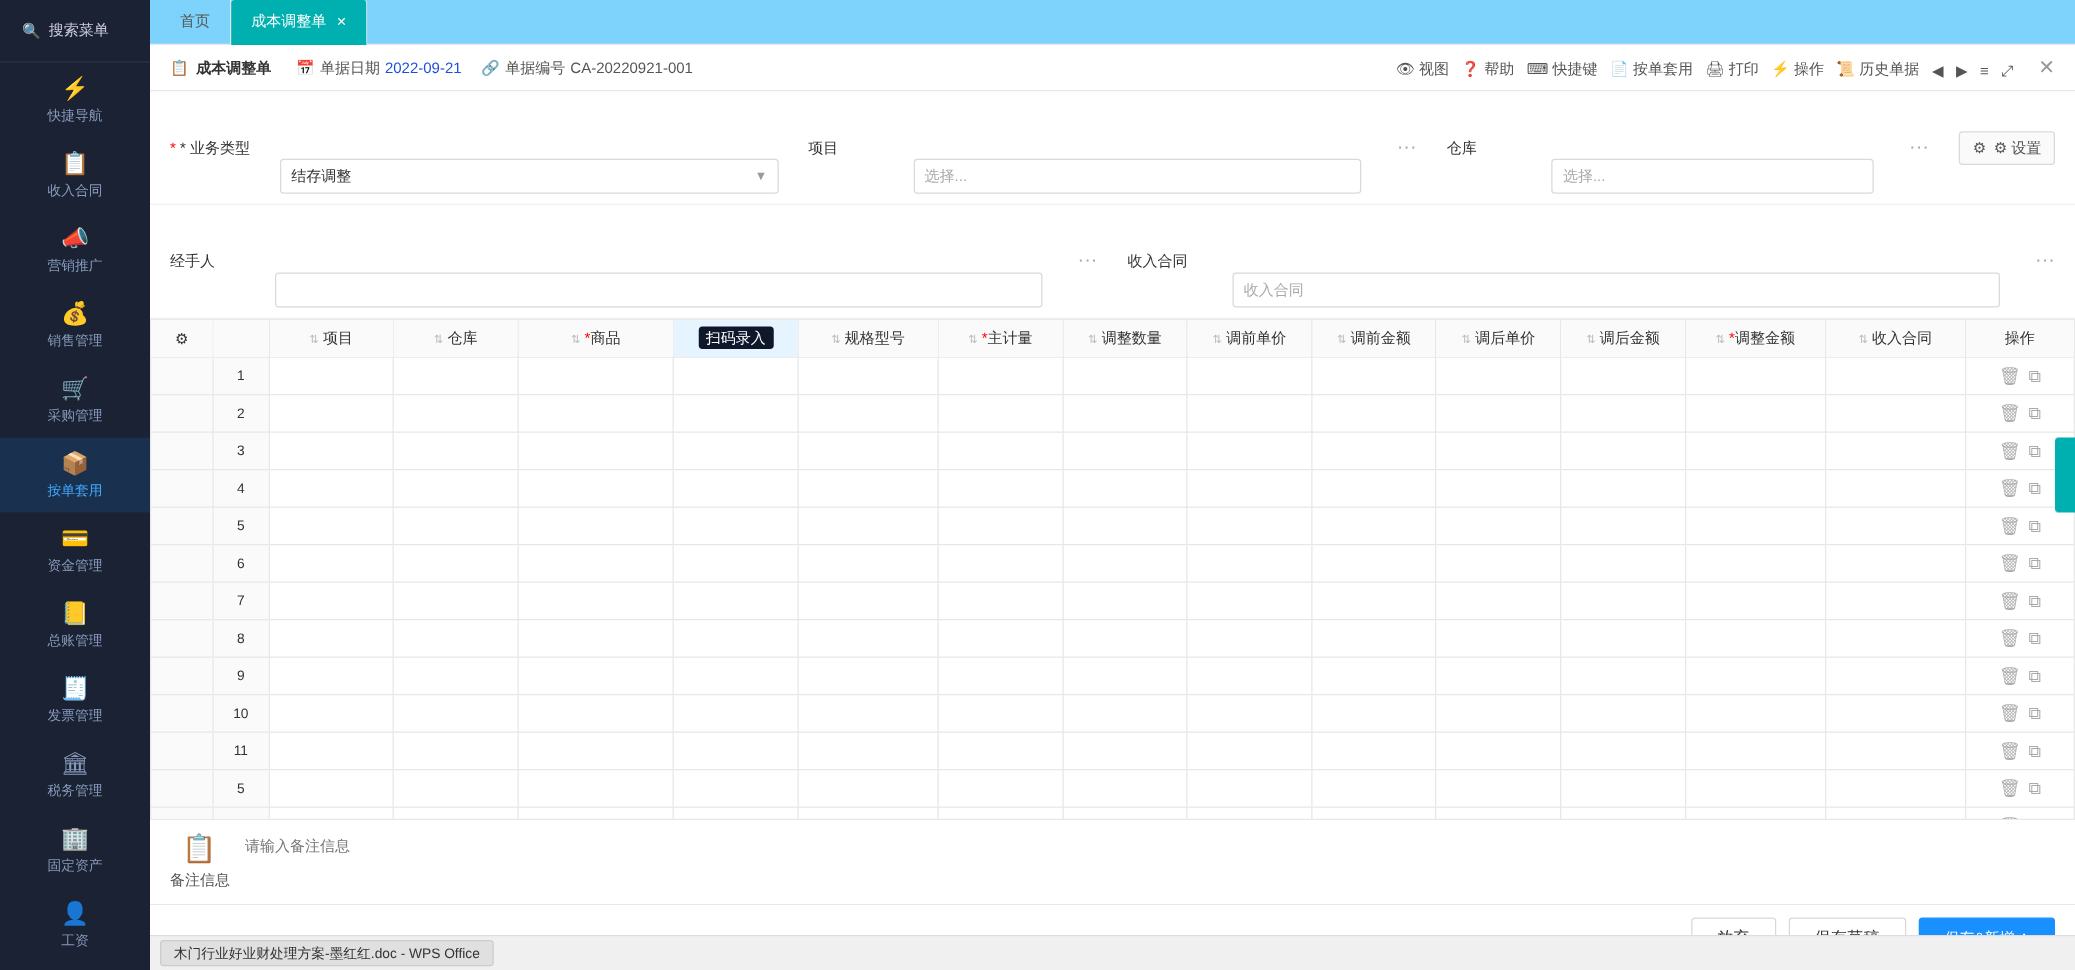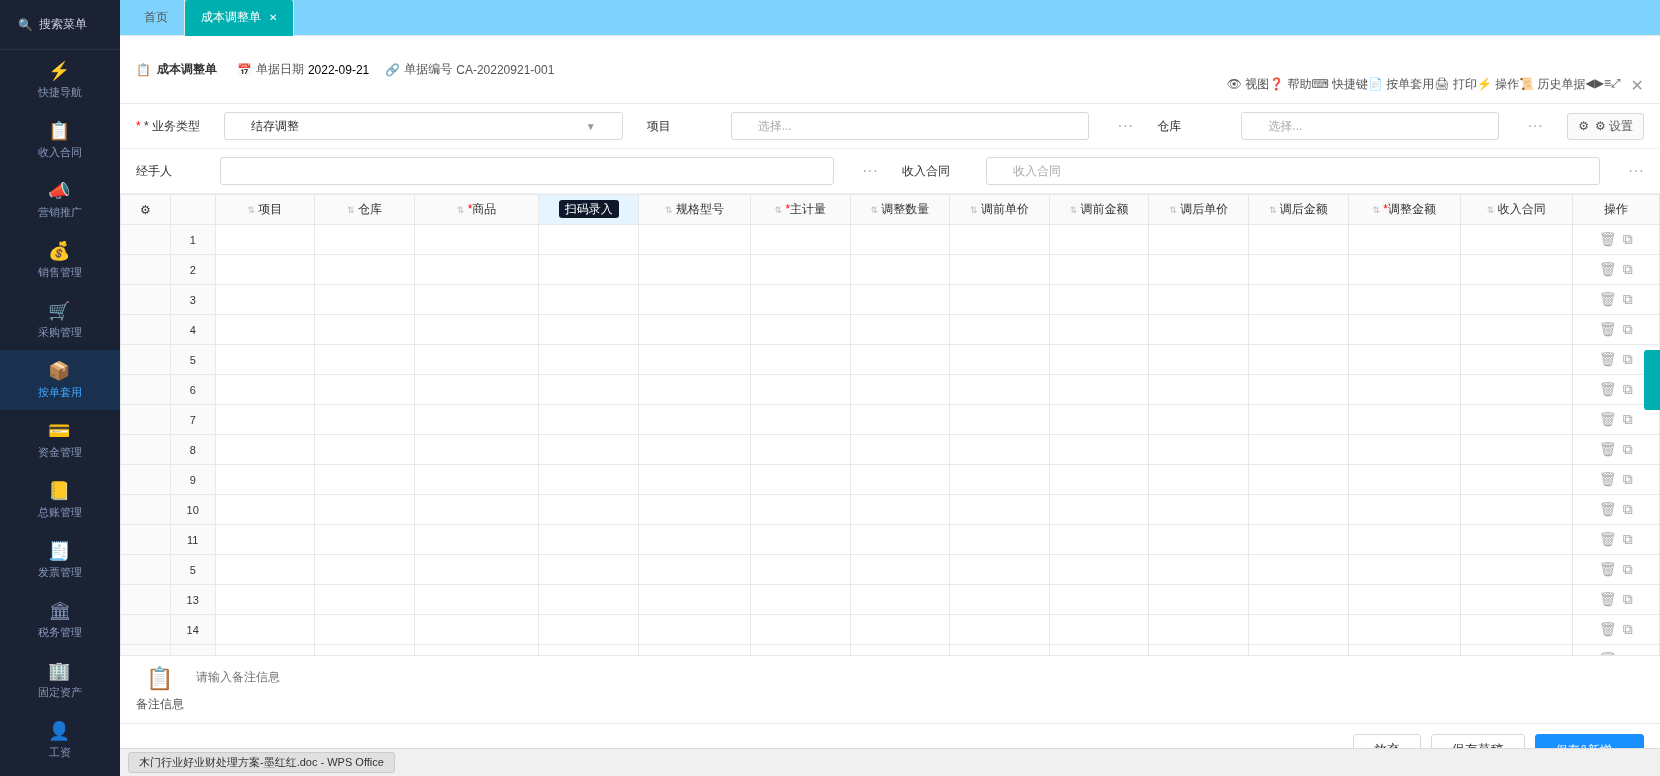--- a/index.html
+++ b/index.html
@@ -27,30 +27,30 @@
     
     .form-container { flex: 1; background: #fff; margin: 0; overflow: hidden; display: flex; flex-direction: column; position: relative; }
 
     
     .form-header { display: flex; align-items: center; padding: 8px 16px; border-bottom: 1px solid #e8e8e8; background: #fff; flex-shrink: 0; }
     .form-header-title { display: flex; align-items: center; color: #333; font-weight: bold; font-size: 13px; }
     .form-header-icon { color: #1890ff; margin-right: 6px; }
     .form-meta { display: flex; align-items: center; margin-left: 20px; gap: 16px; color: #555; font-size: 12px; }
     .form-meta-item { display: flex; align-items: center; gap: 4px; }
     .form-meta-icon { color: #1890ff; cursor: pointer; }
-    .form-actions { margin-left: auto; display: flex; align-items: flex-start; color: #555; font-size: 12px; margin-top: 32px; }
+    .form-actions { margin-left: auto; display: flex; align-items: flex-end; gap: 10px; color: #555; font-size: 12px; }
     .form-action-btn { cursor: pointer; color: #555; display: flex; align-items: center; gap: 3px; }
     .close-btn { margin-left: 10px; cursor: pointer; color: #999; font-size: 16px; }
 
     
     .fields-row { display: flex; align-items: center; padding: 8px 16px; border-bottom: 1px solid #f0f0f0; flex-shrink: 0; gap: 24px; }
     .field-group { display: flex; align-items: center; gap: 24px; flex: 1; }
     .field-label { color: #333; white-space: nowrap; min-width: 60px; }
     .field-label.required::before { content: '* '; color: red; }
-    .field-input { flex: 1; border: 1px solid #d9d9d9; border-radius: 3px; padding: 4px 26px; color: #333; background: #fff; cursor: pointer; display: flex; align-items: center; justify-content: space-between; min-width: 180px; height: 28px; }
+    .field-input { flex: 1; border: 1px solid #d9d9d9; border-radius: 3px; padding: 4px 8px; color: #333; background: #fff; cursor: pointer; display: flex; align-items: center; justify-content: space-between; min-width: 180px; height: 28px; margin-top: 46px; }
     .field-input .arrow { color: #999; font-size: 10px; }
     .field-ellipsis { color: #aaa; font-size: 16px; cursor: pointer; margin-left: 4px; }
 
     
     .settings-btn { border: 1px solid #d9d9d9; border-radius: 3px; padding: 4px 10px; cursor: pointer; color: #555; background: #fafafa; display: flex; align-items: center; gap: 4px; margin-left: auto; }
 
     
     .table-wrapper { flex: 1; overflow: auto; position: relative; }
     .data-table { width: 100%; border-collapse: collapse; table-layout: fixed; }
     .data-table th { background: #fafafa; border: 1px solid #e8e8e8; padding: 6px 4px; text-align: center; font-weight: normal; color: #333; white-space: nowrap; position: sticky; top: 0; z-index: 10; font-size: 12px; }
@@ -182,21 +182,21 @@
 
     <div class="form-header">
       <div class="form-header-title">
         <span class="form-header-icon">📋</span>
         <span>成本调整单</span>
       </div>
       <div class="form-meta">
         <div class="form-meta-item">
           <span class="form-meta-icon">📅</span>
           <span>单据日期</span>
-          <span style="cursor:pointer;color:#000000;">2022-09-21</span>
+          <span style="cursor:pointer;color:#1d4ed8;">2022-09-21</span>
         </div>
         <div class="form-meta-item">
           <span class="form-meta-icon">🔗</span>
           <span>单据编号</span>
           <span>CA-20220921-001</span>
         </div>
       </div>
       <div class="form-actions">
         <span class="form-action-btn">👁 视图</span>
         <span class="form-action-btn">❓ 帮助</span>

